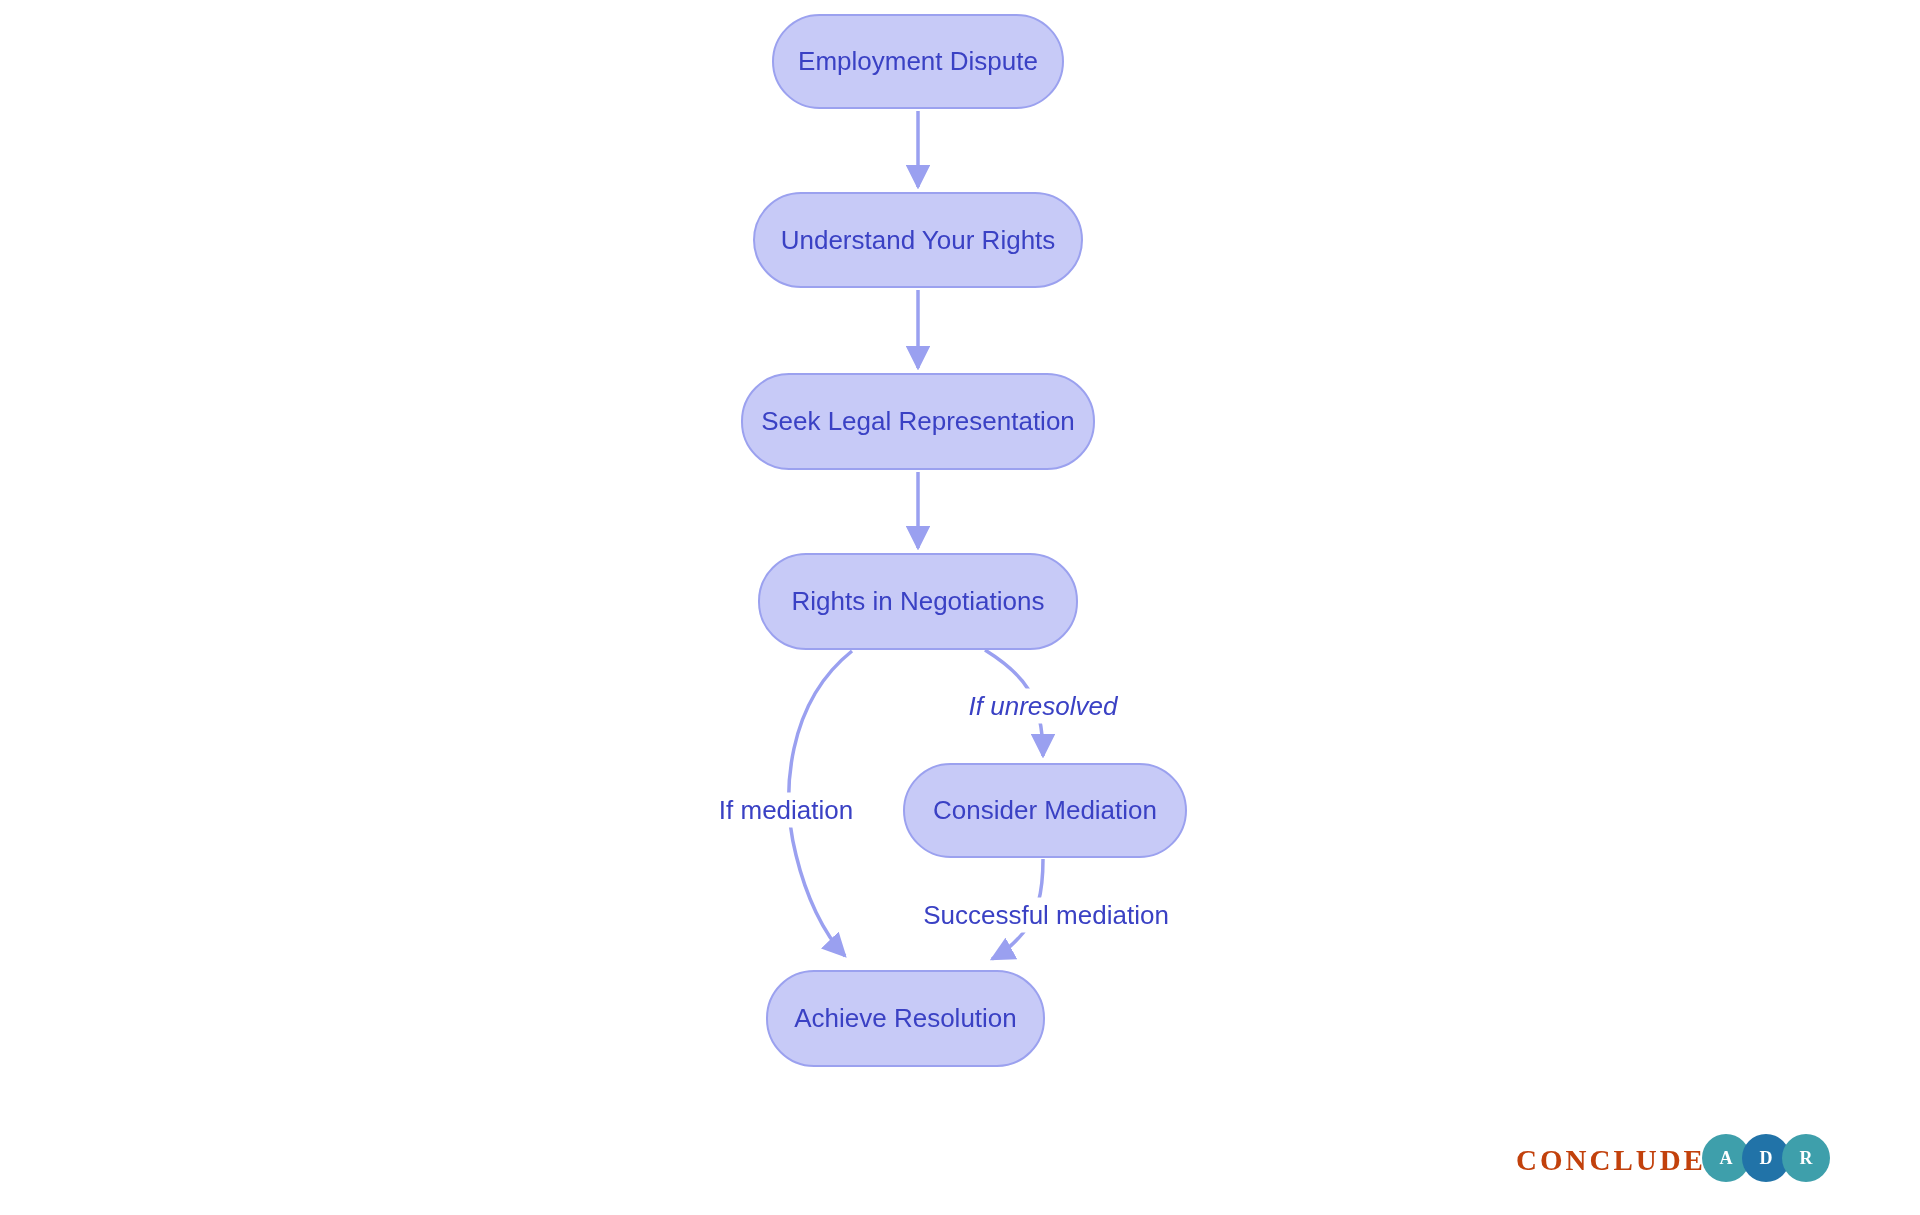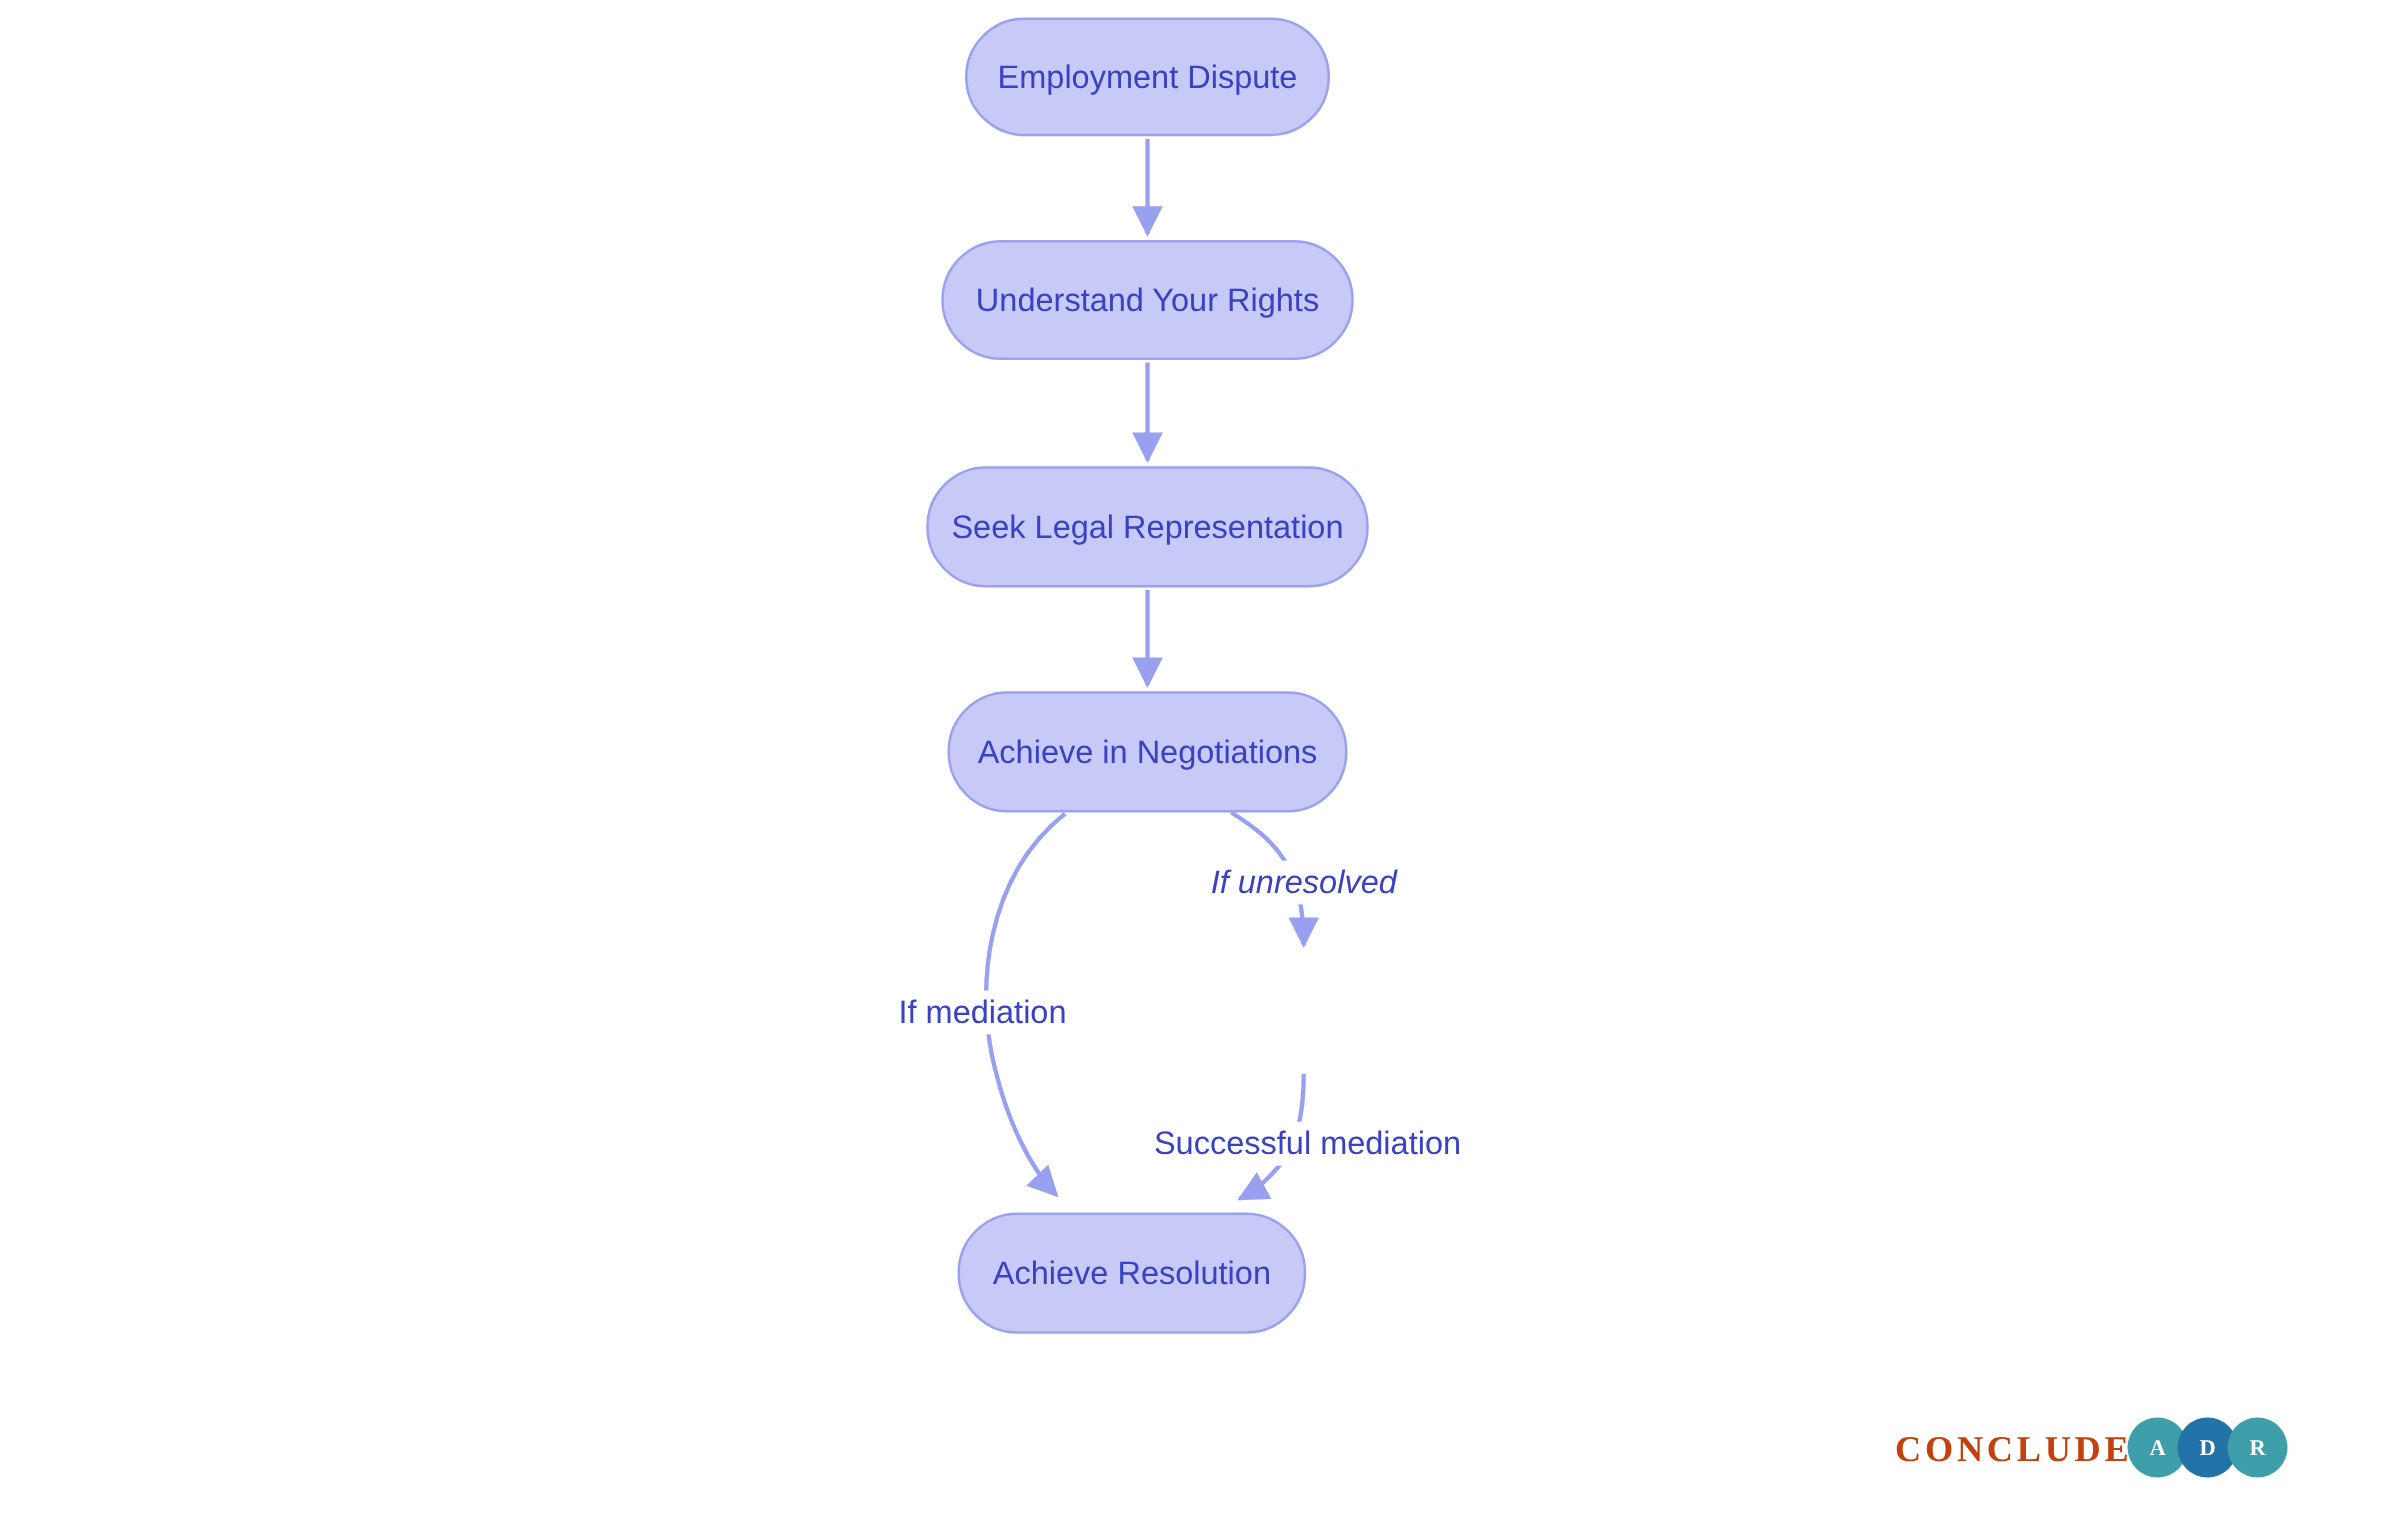--- a/index.html
+++ b/index.html
@@ -116,21 +116,24 @@
   <div class="node node-emp">
     <span>Employment Dispute</span>
   </div>
   <div class="node node-see">
     <span>Seek Legal Representation</span>
   </div>
   <div class="node node-und">
     <span>Understand Your Rights</span>
   </div>
   <div class="node node-eng">
-    <span>Achieve in Negotiations</span>
+    <span>Rights in Negotiations</span>
+  </div>
+  <div class="node node-con">
+    <span>Consider Mediation</span>
   </div>
   <div class="node node-ach">
     <span>Achieve Resolution</span>
   </div>
 
   <div class="edge-label lbl-unresolved">If unresolved</div>
   <div class="edge-label lbl-resolved">If mediation</div>
   <div class="edge-label lbl-success">Successful mediation</div>
 
   <div class="logo">

